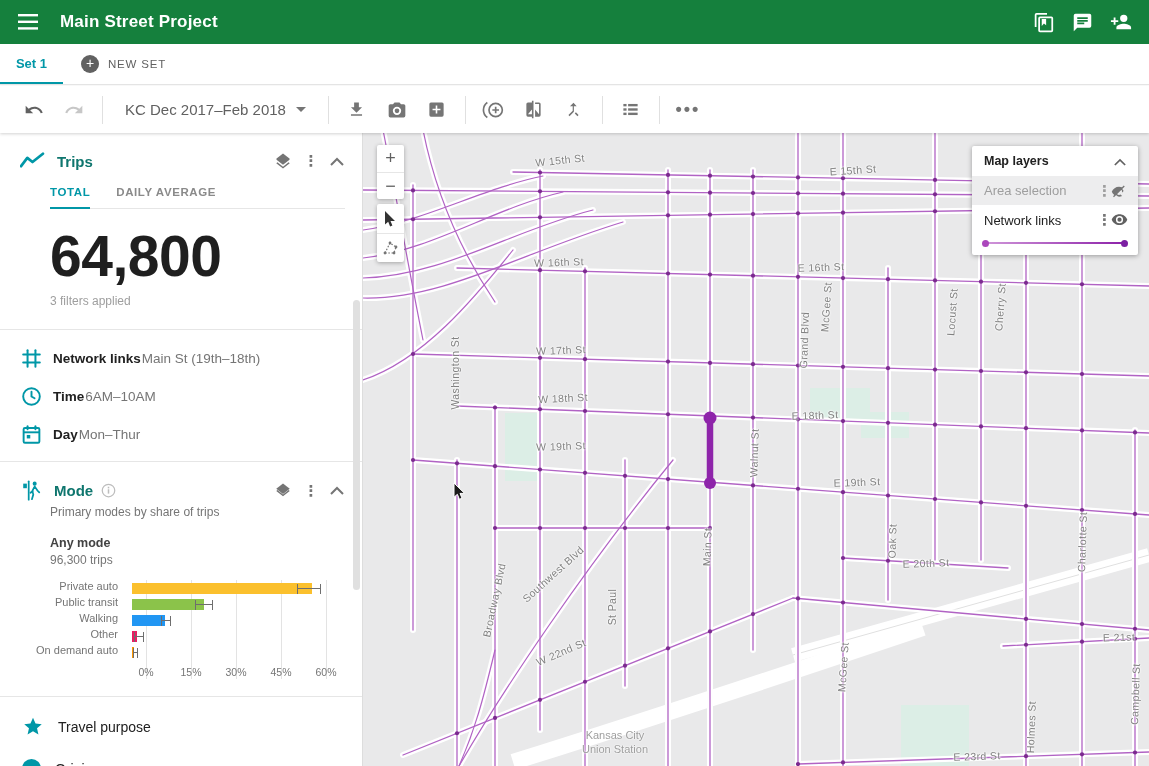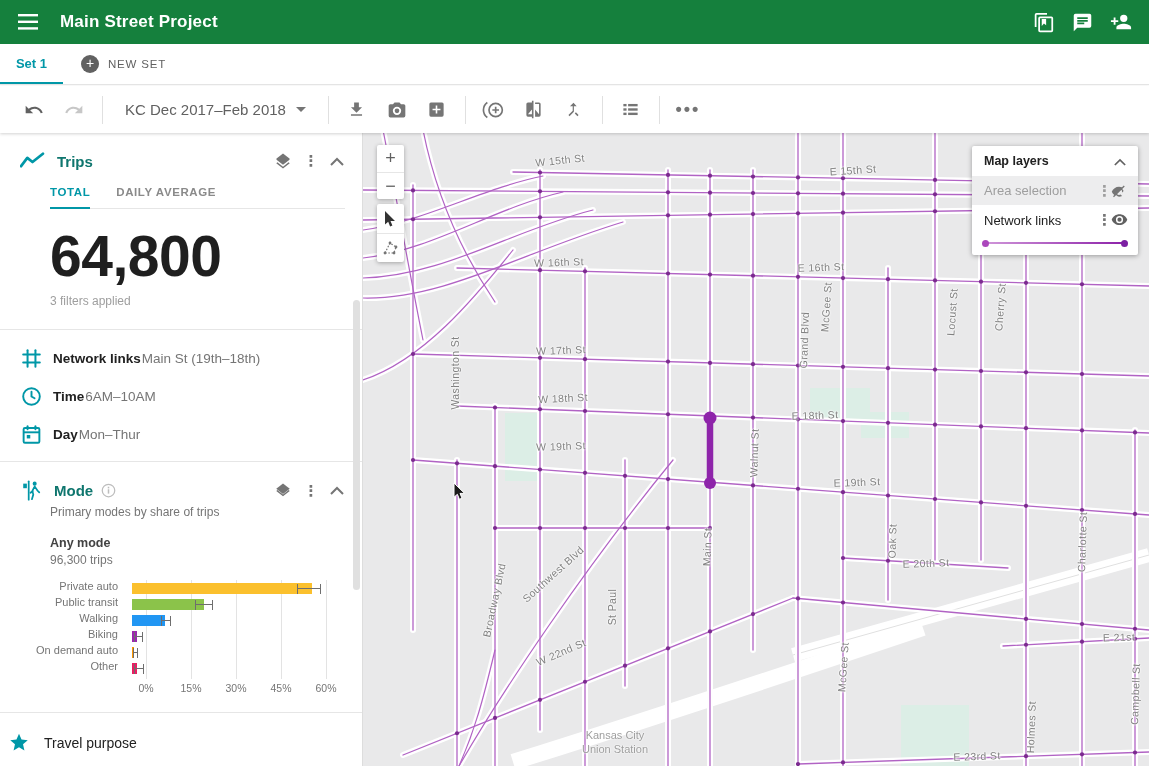--- a/index.html
+++ b/index.html
@@ -64,21 +64,21 @@
   .cgrid { position:absolute; left:110px; top:0; width:192px; height:99px; }
   .cgrid div { position:absolute; top:0; bottom:0; width:1px; background:#e3e3e3; }
   .crow { display:flex; align-items:flex-start; height:16px; position:relative; }
   .clabel { width:96px; text-align:right; font-size:11px; color:#757575; padding-right:14px; flex:none; }
   .cplot { position:relative; flex:1; height:16px; }
   .cbar { position:absolute; left:0; top:3px; height:11px; }
   .cerr { position:absolute; top:3.5px; height:10px; border-left:1.5px solid #6e6e6e; border-right:1.5px solid #6e6e6e; }
   .cerr i { position:absolute; left:0; right:0; top:4px; height:1.5px; background:#6e6e6e; display:block; }
   .caxis { position:relative; height:20px; margin-left:110px; }
   .caxis span { position:absolute; top:6px; transform:translateX(-50%); font-size:10.5px; color:#757575; }
-  .section-row { display:flex; align-items:center; padding:19px 0 0 8px; cursor:pointer; }
+  .section-row { display:flex; align-items:center; padding:19px 0 0 22px; cursor:pointer; }
   .section-row .sl { font-size:14px; color:#212121; margin-left:14px; }
   .circle-ic { width:19px; height:19px; border-radius:50%; background:#0097a7; }
   .scrollthumb { position:absolute; right:2px; top:167px; width:7px; height:290px; background:#e0e0e0; border-radius:4px; }
 
   
   .map { position:absolute; left:363px; top:130px; width:786px; height:636px; background:#e9e9ea; overflow:hidden; }
   .map svg.net { position:absolute; left:0; top:0; }
   .street-label { position:absolute; font-size:10.5px; color:#818181; white-space:nowrap; letter-spacing:.4px;
     text-shadow:0 0 2px #fff,0 0 2px #fff,0 0 3px #fff; transform-origin:center; }
   .station-label { position:absolute; left:192px; top:598px; width:120px; text-align:center;
@@ -356,42 +356,33 @@
           <div class="crow">
             <div class="clabel">Walking</div>
             <div class="cplot">
               <div class="cbar" style="width: 33px; background: rgb(33, 150, 243);"></div>
               <div class="cerr" style="left: 28.5px; width: 10.5px;">
                 <i></i>
               </div>
             </div>
           </div>
           <div class="crow">
-            <div class="clabel">Biking</div>
+            <div class="clabel">Other</div>
             <div class="cplot">
-              <div class="cbar" style="width: 4.5px; background: rgb(156, 39, 176);"></div>
-              <div class="cerr" style="left: 1.5px; width: 9px;">
+              <div class="cbar" style="width: 4.5px; background: rgb(233, 30, 99);"></div>
+              <div class="cerr" style="left: 1.5px; width: 10.5px;">
                 <i></i>
               </div>
             </div>
           </div>
           <div class="crow">
             <div class="clabel">On demand auto</div>
             <div class="cplot">
               <div class="cbar" style="width: 2.4px; background: rgb(255, 152, 0);"></div>
               <div class="cerr" style="left: 0.9px; width: 5.1px;">
-                <i></i>
-              </div>
-            </div>
-          </div>
-          <div class="crow">
-            <div class="clabel">Other</div>
-            <div class="cplot">
-              <div class="cbar" style="width: 4.5px; background: rgb(233, 30, 99);"></div>
-              <div class="cerr" style="left: 1.5px; width: 10.5px;">
                 <i></i>
               </div>
             </div>
           </div>
         </div>
       <div class="caxis" id="chart-axis">
           <span style="left: 0px;">0%</span>
           <span style="left: 45px;">15%</span>
           <span style="left: 90px;">30%</span>
           <span style="left: 135px;">45%</span>

